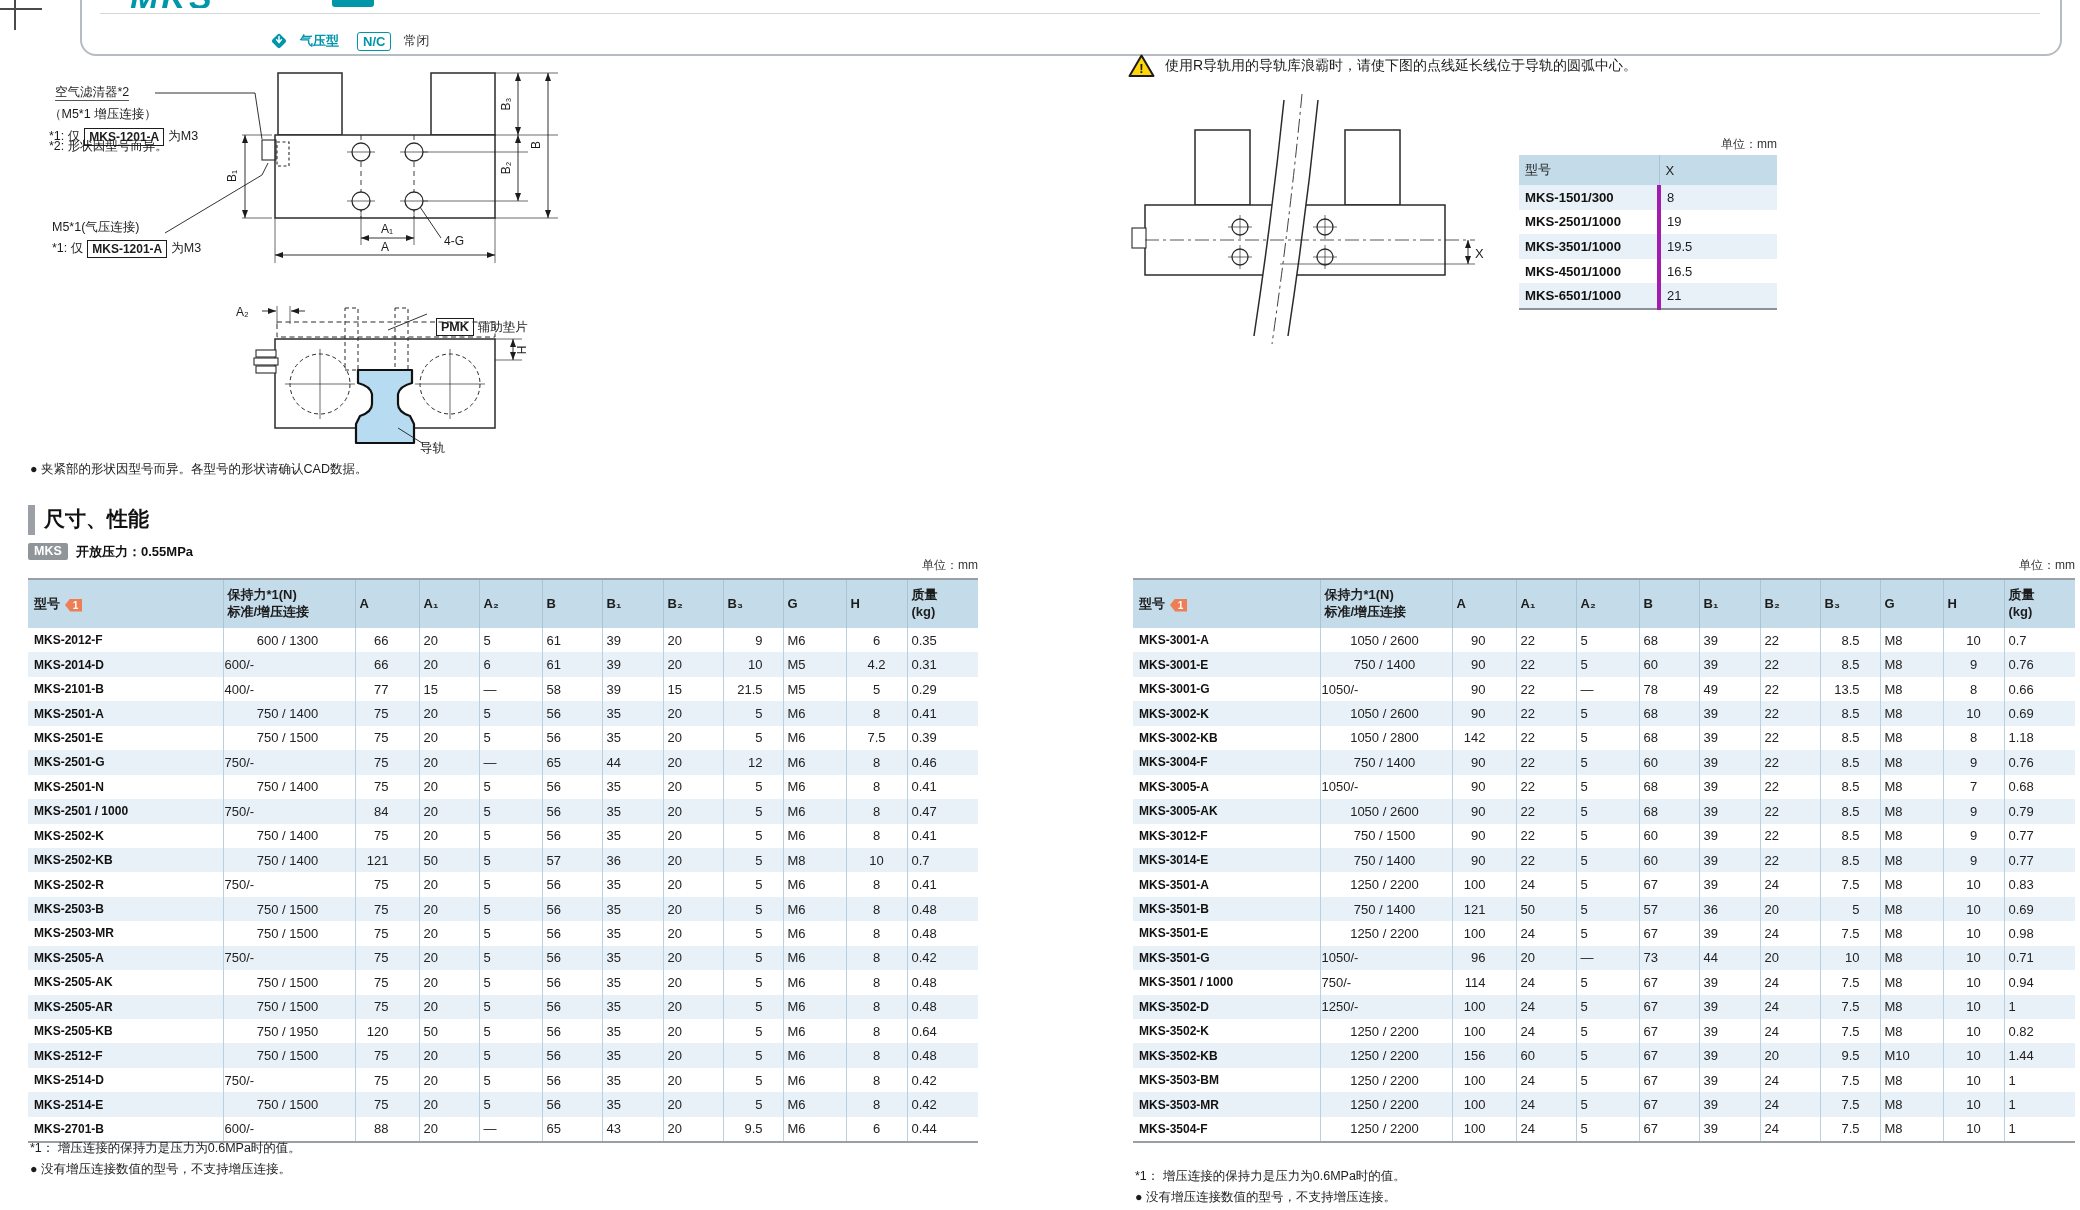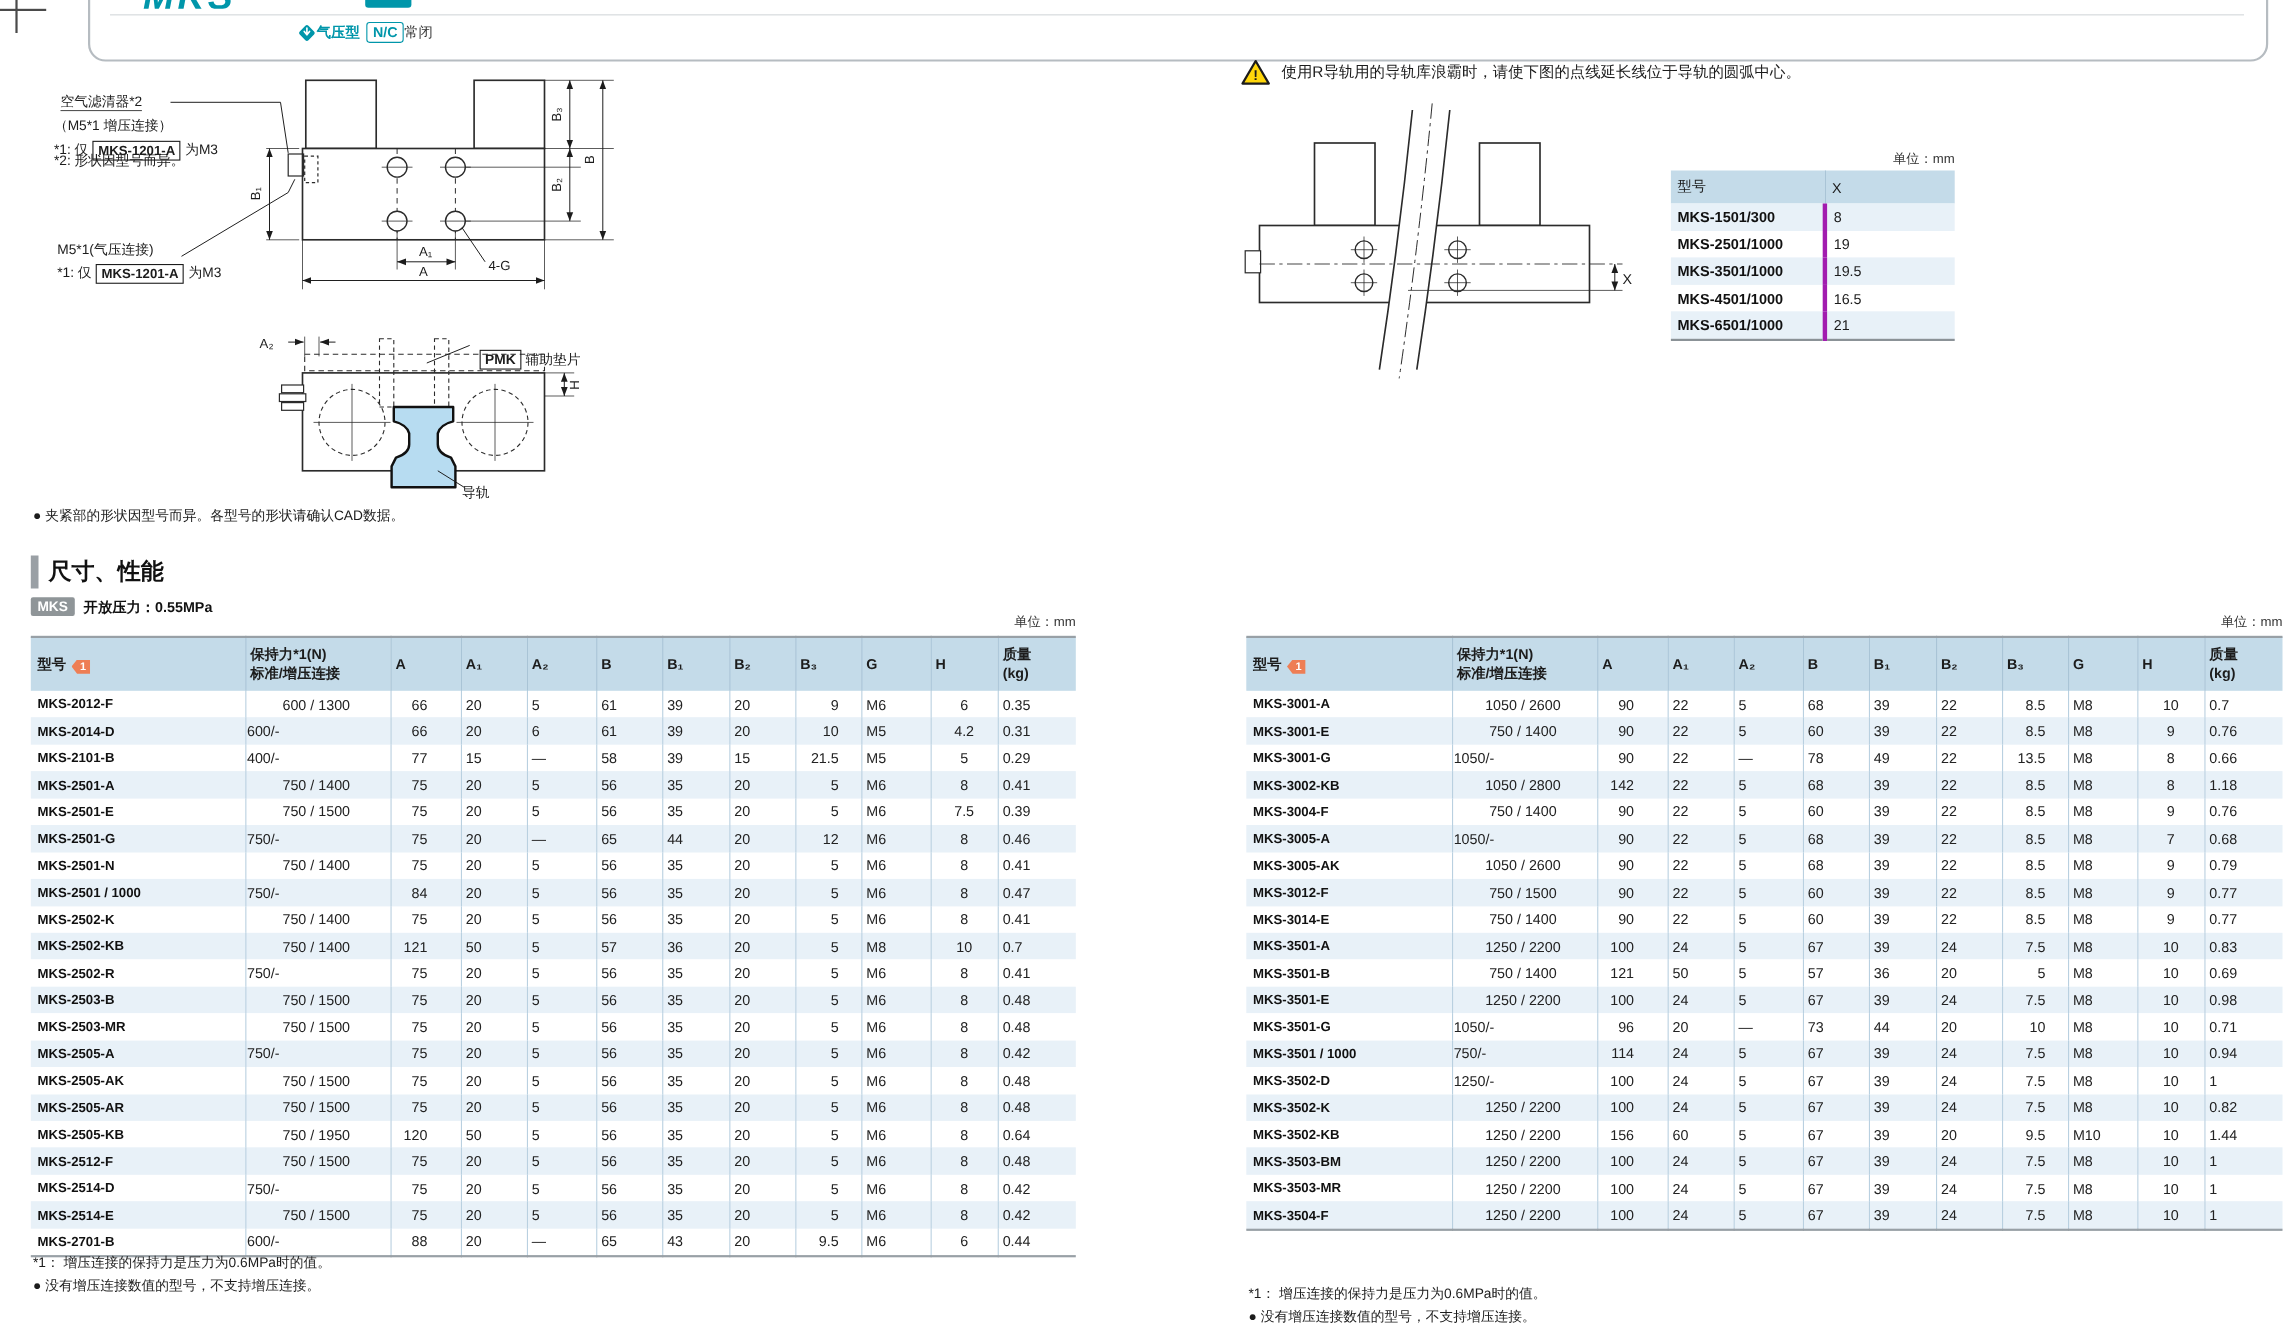--- a/index.html
+++ b/index.html
@@ -7,21 +7,21 @@
         font-family:"Liberation Sans","DejaVu Sans",sans-serif;color:#1c1c1c;}
   .abs{position:absolute;}
   
   .frame{position:absolute;left:80px;top:-52px;width:1978px;height:104px;border:2px solid #b6bcc1;border-radius:16px;}
   .corner-v{position:absolute;left:14px;top:0;width:2px;height:30px;background:#4a4a4a;}
   .corner-h{position:absolute;left:0;top:8px;width:42px;height:2px;background:#4a4a4a;}
   .logo-clip{position:absolute;left:130px;top:-22px;height:30px;width:220px;overflow:hidden;}
   .logo-clip span{font-size:34px;font-weight:700;font-style:italic;letter-spacing:3px;color:#0096aa;}
   .logo-chip{position:absolute;left:332px;top:-6px;width:42px;height:13px;background:#0096aa;border-radius:3px;}
   .logo-rule{position:absolute;left:100px;top:13px;width:1940px;height:1px;background:#d3d7da;}
-  .type-row{position:absolute;left:270px;top:20px;display:flex;align-items:center;gap:0;}
+  .type-row{position:absolute;left:270px;top:32px;display:flex;gap:12px;}
   .type-label{color:#0096aa;font-size:13px;font-weight:700;}
   .nc-badge{border:1.6px solid #0096aa;color:#0096aa;font-weight:700;font-size:13px;border-radius:3px;padding:0 5px;line-height:17px;background:#fff;margin-left:6px;}
   .nc-label{font-size:13px;color:#333;}
   
   .ann{position:absolute;font-size:12.5px;color:#1c1c1c;white-space:nowrap;}
   .ann .ul{border-bottom:1px solid #555;padding-bottom:1px;}
   .model-box{display:inline-block;border:1.6px solid #1c1c1c;padding:0 4px;font-weight:700;font-size:12px;line-height:16px;margin:0 4px;vertical-align:-1px;}
   .pmk-wrap{position:absolute;font-size:12.5px;white-space:nowrap;}
   .pmk-box{display:inline-block;border:1.6px solid #1c1c1c;padding:0 4px;font-weight:700;font-size:12.5px;line-height:16px;margin-right:4px;}
   .note-bullet{position:absolute;font-size:12.5px;color:#1c1c1c;}
@@ -722,20 +722,34 @@
             <td class="c4">—</td>
             <td class="c5">78</td>
             <td class="c6">49</td>
             <td class="c7">22</td>
             <td class="c8">13.5</td>
             <td class="c9">M8</td>
             <td class="c10">8</td>
             <td class="c11">0.66</td>
           </tr>
           <tr>
+            <td class="c0">MKS-3002-K</td>
+            <td class="c1 pair">1050 / 2600</td>
+            <td class="c2">90</td>
+            <td class="c3">22</td>
+            <td class="c4">5</td>
+            <td class="c5">68</td>
+            <td class="c6">39</td>
+            <td class="c7">22</td>
+            <td class="c8">8.5</td>
+            <td class="c9">M8</td>
+            <td class="c10">10</td>
+            <td class="c11">0.69</td>
+          </tr>
+          <tr>
             <td class="c0">MKS-3002-KB</td>
             <td class="c1 pair">1050 / 2800</td>
             <td class="c2">142</td>
             <td class="c3">22</td>
             <td class="c4">5</td>
             <td class="c5">68</td>
             <td class="c6">39</td>
             <td class="c7">22</td>
             <td class="c8">8.5</td>
             <td class="c9">M8</td>

